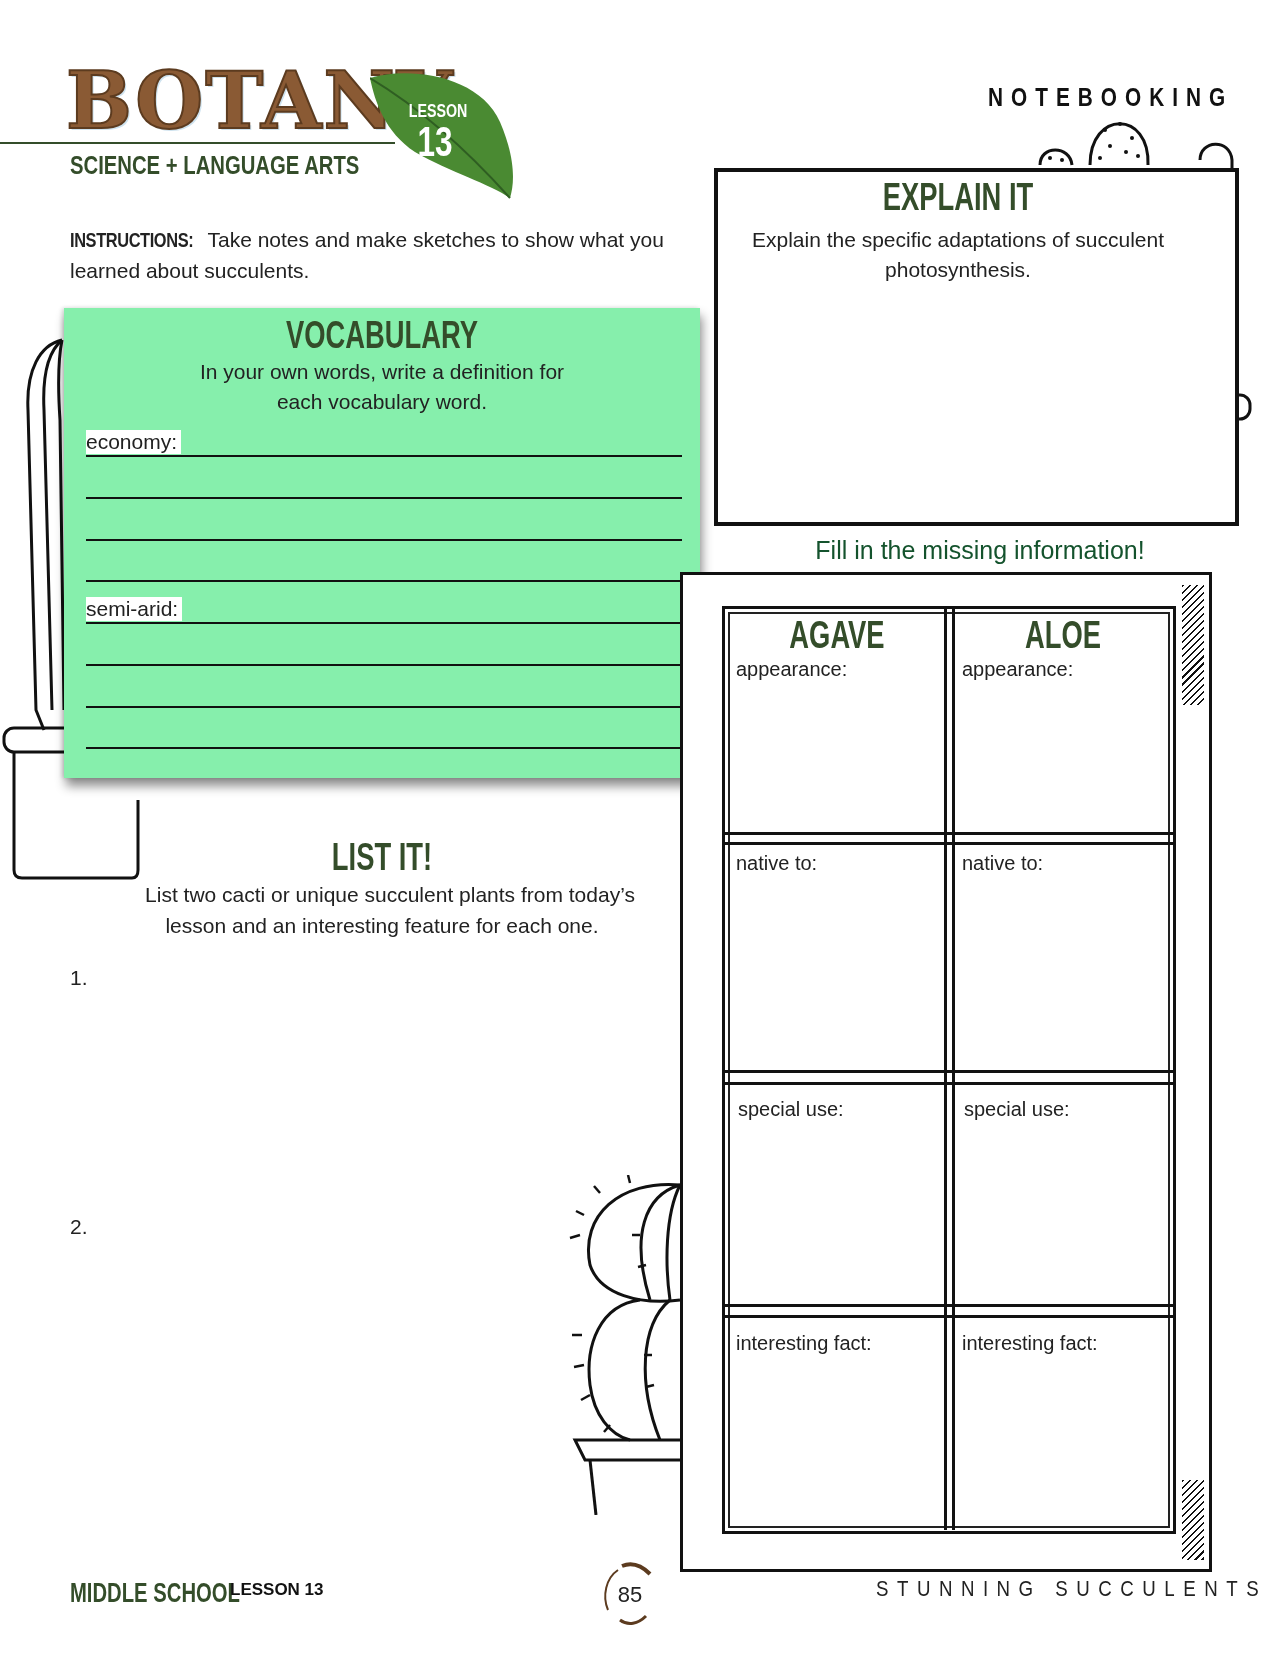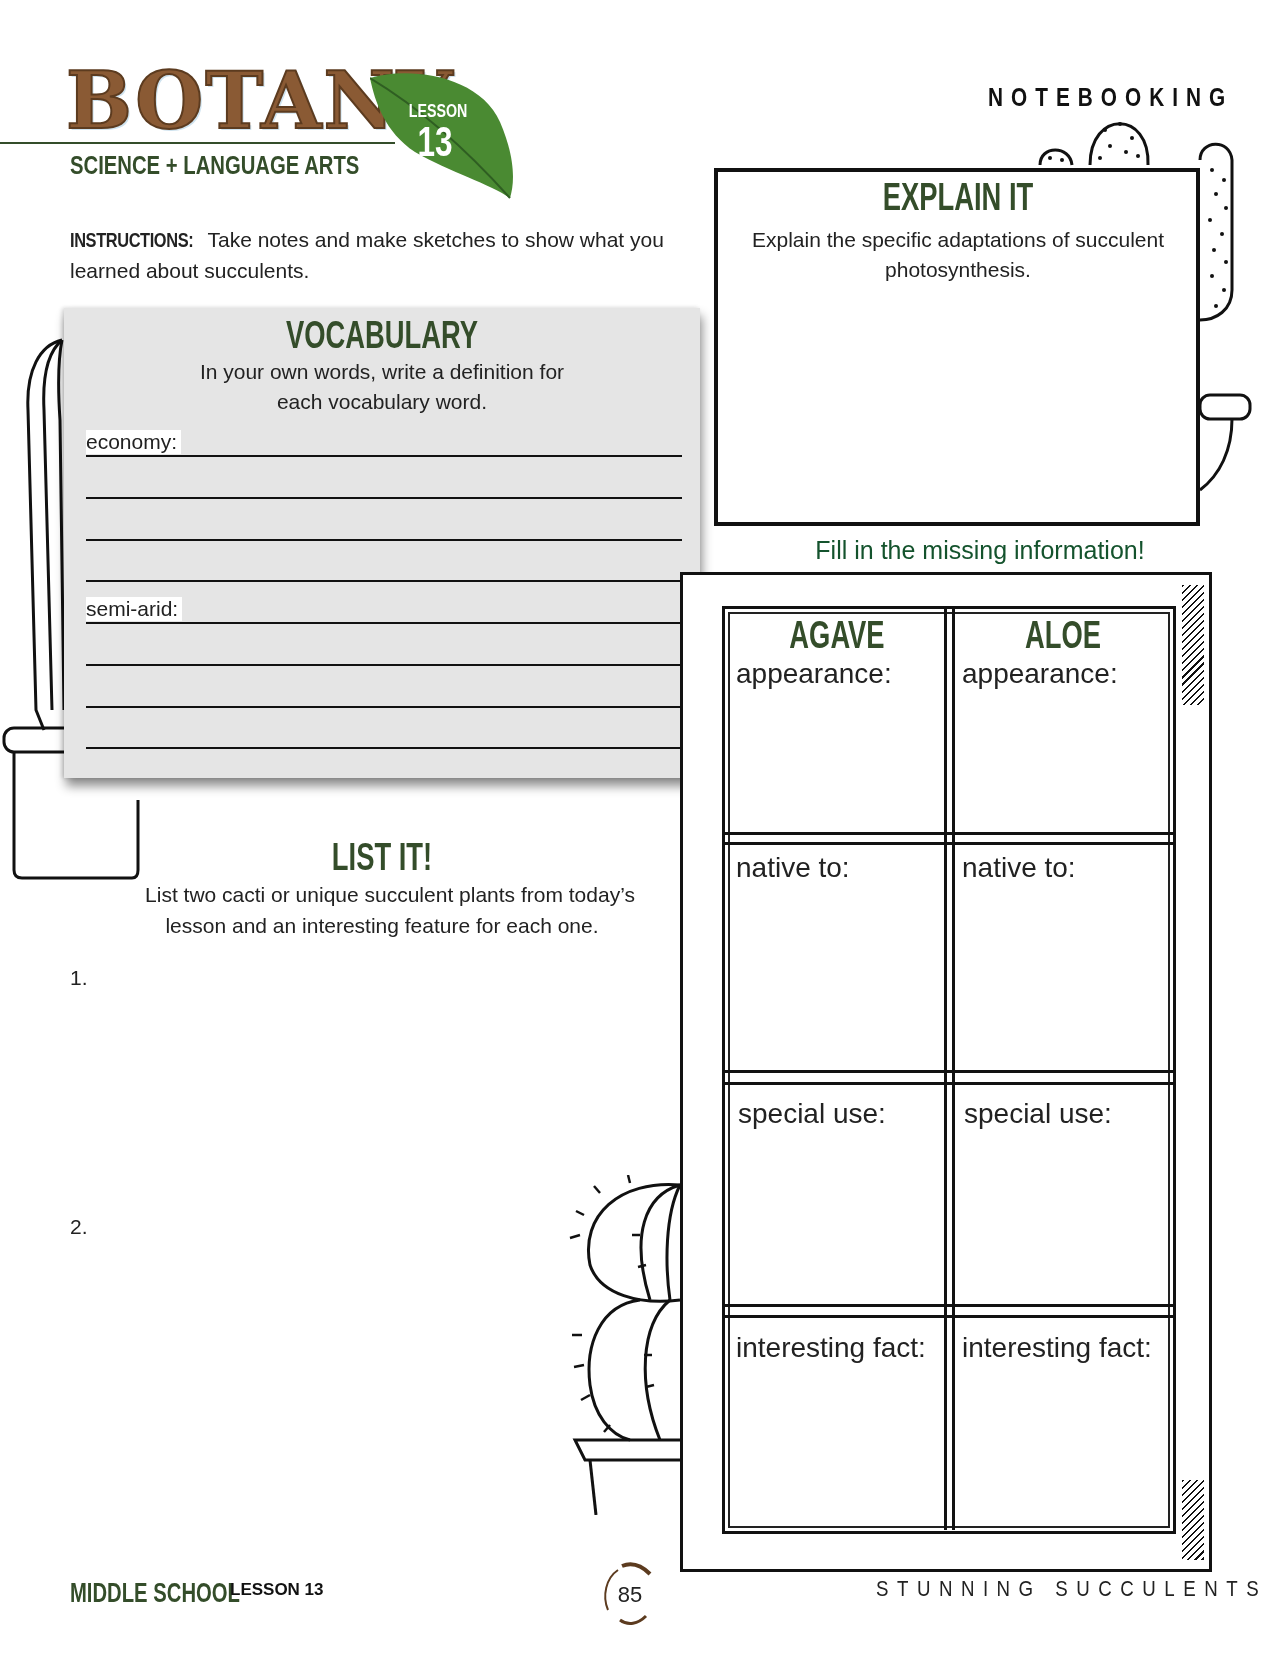--- a/index.html
+++ b/index.html
@@ -14,37 +14,37 @@
     .subtitle { left: 70px; top: 150px; font-size: 26px; font-weight: bold; color: #344d2a; letter-spacing: 0px; transform: scaleX(0.78); transform-origin: left top; white-space: nowrap; }
     .leaf { left: 370px; top: 72px; width: 150px; height: 128px; }
     .lesson-label { left: 400px; top: 100px; width: 70px; text-align: center; color: #fff; font-weight: bold; font-size: 19px; transform: scaleX(0.75); transform-origin: center top; }
     .lesson-num { left: 400px; top: 118px; width: 70px; text-align: center; color: #fff; font-weight: bold; font-size: 42px; transform: scaleX(0.75); transform-origin: center top; }
     .notebooking { left: 988px; top: 82px; font-size: 26px; font-weight: bold; letter-spacing: 10px; color: #111; transform: scaleX(0.8); transform-origin: left top; white-space: nowrap; }
 
     .instructions { left: 70px; top: 224px; width: 620px; font-size: 21px; line-height: 31px; color: #222; }
     .instructions .lead { font-weight: bold; display: inline-block; transform: scaleX(0.78); transform-origin: left center; margin-right: -26px; letter-spacing: -0.5px; }
 
     
-    .vocab-card { left: 64px; top: 308px; width: 636px; height: 470px; background: #e5e5e5; box-shadow: 2px 8px 10px rgba(0,0,0,0.45), -2px 0 4px rgba(0,0,0,0.15); }
+    .vocab-card { left: 64px; top: 308px; width: 636px; height: 470px; background: #86efac; box-shadow: 2px 8px 10px rgba(0,0,0,0.45), -2px 0 4px rgba(0,0,0,0.15); }
     .section-title { font-weight: bold; color: #344d2a; text-align: center; font-size: 38px; transform: scaleX(0.72); transform-origin: center top; white-space: nowrap; }
     .section-sub { text-align: center; font-size: 21px; line-height: 31px; color: #222; }
     .vline { position: absolute; height: 2px; background: #111; }
     .vlabel { position: absolute; font-size: 21px; color: #222; background: #fff; }
 
     
-    .explain-box { left: 714px; top: 168px; width: 486px; height: 358px; border: 4px solid #111; border-top-width: 4px; background: #fff; }
+    .explain-box { left: 714px; top: 168px; width: 525px; height: 358px; border: 4px solid #111; border-top-width: 4px; background: #fff; }
 
     
     .fill-caption { left: 700px; top: 536px; width: 560px; text-align: center; font-size: 25px; color: #14532d; }
     .window-outer { left: 680px; top: 572px; width: 532px; height: 1000px; border: 3px solid #111; background: #fff; }
     .window-inner { left: 722px; top: 606px; width: 454px; height: 928px; border: 3px solid #111; }
     .window-inner2 { left: 728px; top: 612px; width: 442px; height: 916px; border: 2px solid #222; }
     .mullion { position: absolute; width: 3px; background: #111; }
     .transom { position: absolute; height: 3px; background: #111; }
-    .cell-label { position: absolute; font-size: 28px; color: #222; }
+    .cell-label { position: absolute; font-size: 20px; color: #222; }
     .hatch { position: absolute; width: 22px; background: repeating-linear-gradient(135deg, #111 0 1.5px, transparent 1.5px 5px); }
 
     
     .list-num { position: absolute; font-size: 21px; color: #222; }
 
     
     .foot-ms { left: 70px; top: 1578px; font-size: 27px; font-weight: bold; color: #344d2a; transform: scaleX(0.75); transform-origin: left top; white-space: nowrap; }
     .foot-lesson { left: 230px; top: 1580px; font-size: 17px; font-weight: bold; color: #111; white-space: nowrap; }
     .page-num { left: 603px; top: 1570px; width: 54px; height: 54px; font-size: 22px; color: #222; text-align: center; line-height: 50px; }
     .foot-title { left: 876px; top: 1576px; font-size: 22px; color: #222; letter-spacing: 10px; white-space: nowrap; transform: scaleX(0.85); transform-origin: left top; }

